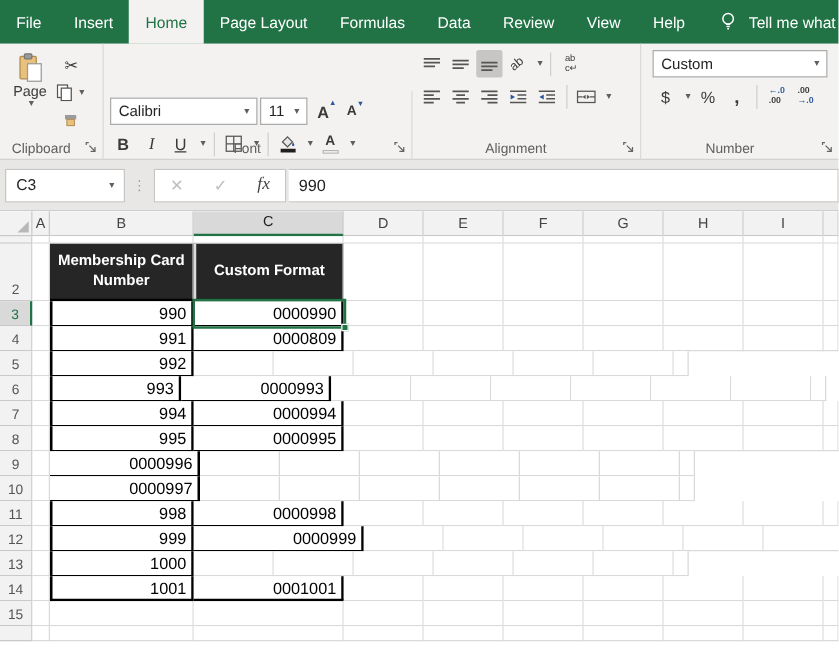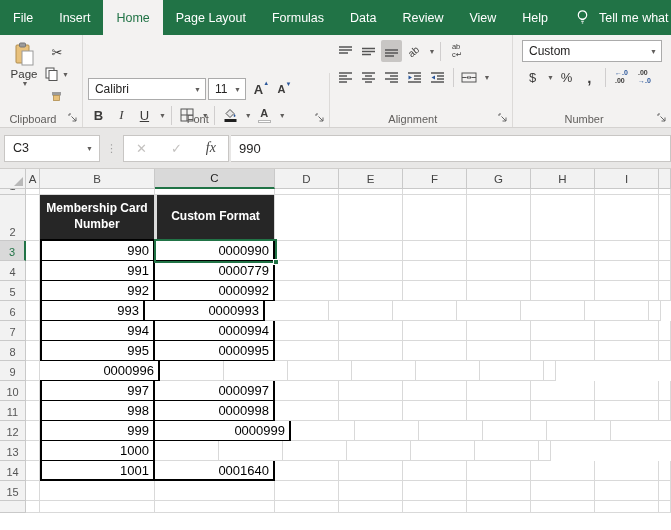--- a/index.html
+++ b/index.html
@@ -384,34 +384,33 @@
         <div class="cell" style="width: 64px; height: 20px;"></div>
         <div class="cell" style="width: 64px; height: 20px;"></div>
         <div class="cell" style="width: 64px; height: 20px;"></div>
         <div class="cell" style="width: 64px; height: 20px;"></div>
         <div class="cell" style="width: 12px; height: 20px;"></div>
       </div>
       <div class="shrow" style="height: 20px;">
         <div class="rowhead" style="height: 20px;">4</div>
         <div class="cell" style="width: 14px; height: 20px;"></div>
         <div class="cell tb tb-b" style="width: 115px; height: 20px;">991</div>
-        <div class="cell tb tb-c" style="width: 120px; height: 20px;">0000779</div>
+        <div class="cell tb tb-c" style="width: 120px; height: 20px;">0000809</div>
         <div class="cell" style="width: 64px; height: 20px;"></div>
         <div class="cell" style="width: 64px; height: 20px;"></div>
         <div class="cell" style="width: 64px; height: 20px;"></div>
         <div class="cell" style="width: 64px; height: 20px;"></div>
         <div class="cell" style="width: 64px; height: 20px;"></div>
         <div class="cell" style="width: 64px; height: 20px;"></div>
         <div class="cell" style="width: 12px; height: 20px;"></div>
       </div>
       <div class="shrow" style="height: 20px;">
         <div class="rowhead" style="height: 20px;">5</div>
         <div class="cell" style="width: 14px; height: 20px;"></div>
         <div class="cell tb tb-b" style="width: 115px; height: 20px;">992</div>
-        <div class="cell tb tb-c" style="width: 120px; height: 20px;">0000992</div>
         <div class="cell" style="width: 64px; height: 20px;"></div>
         <div class="cell" style="width: 64px; height: 20px;"></div>
         <div class="cell" style="width: 64px; height: 20px;"></div>
         <div class="cell" style="width: 64px; height: 20px;"></div>
         <div class="cell" style="width: 64px; height: 20px;"></div>
         <div class="cell" style="width: 64px; height: 20px;"></div>
         <div class="cell" style="width: 12px; height: 20px;"></div>
       </div>
       <div class="shrow" style="height: 20px;">
         <div class="rowhead" style="height: 20px;">6</div>
@@ -460,21 +459,20 @@
         <div class="cell" style="width: 64px; height: 20px;"></div>
         <div class="cell" style="width: 64px; height: 20px;"></div>
         <div class="cell" style="width: 64px; height: 20px;"></div>
         <div class="cell" style="width: 64px; height: 20px;"></div>
         <div class="cell" style="width: 64px; height: 20px;"></div>
         <div class="cell" style="width: 12px; height: 20px;"></div>
       </div>
       <div class="shrow" style="height: 20px;">
         <div class="rowhead" style="height: 20px;">10</div>
         <div class="cell" style="width: 14px; height: 20px;"></div>
-        <div class="cell tb tb-b" style="width: 115px; height: 20px;">997</div>
         <div class="cell tb tb-c" style="width: 120px; height: 20px;">0000997</div>
         <div class="cell" style="width: 64px; height: 20px;"></div>
         <div class="cell" style="width: 64px; height: 20px;"></div>
         <div class="cell" style="width: 64px; height: 20px;"></div>
         <div class="cell" style="width: 64px; height: 20px;"></div>
         <div class="cell" style="width: 64px; height: 20px;"></div>
         <div class="cell" style="width: 64px; height: 20px;"></div>
         <div class="cell" style="width: 12px; height: 20px;"></div>
       </div>
       <div class="shrow" style="height: 20px;">
@@ -512,21 +510,21 @@
         <div class="cell" style="width: 64px; height: 20px;"></div>
         <div class="cell" style="width: 64px; height: 20px;"></div>
         <div class="cell" style="width: 64px; height: 20px;"></div>
         <div class="cell" style="width: 64px; height: 20px;"></div>
         <div class="cell" style="width: 12px; height: 20px;"></div>
       </div>
       <div class="shrow" style="height: 20px;">
         <div class="rowhead" style="height: 20px;">14</div>
         <div class="cell" style="width: 14px; height: 20px;"></div>
         <div class="cell tb tb-b tb-last" style="width: 115px; height: 20px;">1001</div>
-        <div class="cell tb tb-c tb-last" style="width: 120px; height: 20px;">0001640</div>
+        <div class="cell tb tb-c tb-last" style="width: 120px; height: 20px;">0001001</div>
         <div class="cell" style="width: 64px; height: 20px;"></div>
         <div class="cell" style="width: 64px; height: 20px;"></div>
         <div class="cell" style="width: 64px; height: 20px;"></div>
         <div class="cell" style="width: 64px; height: 20px;"></div>
         <div class="cell" style="width: 64px; height: 20px;"></div>
         <div class="cell" style="width: 64px; height: 20px;"></div>
         <div class="cell" style="width: 12px; height: 20px;"></div>
       </div>
       <div class="shrow" style="height: 20px;">
         <div class="rowhead" style="height: 20px;">15</div>

